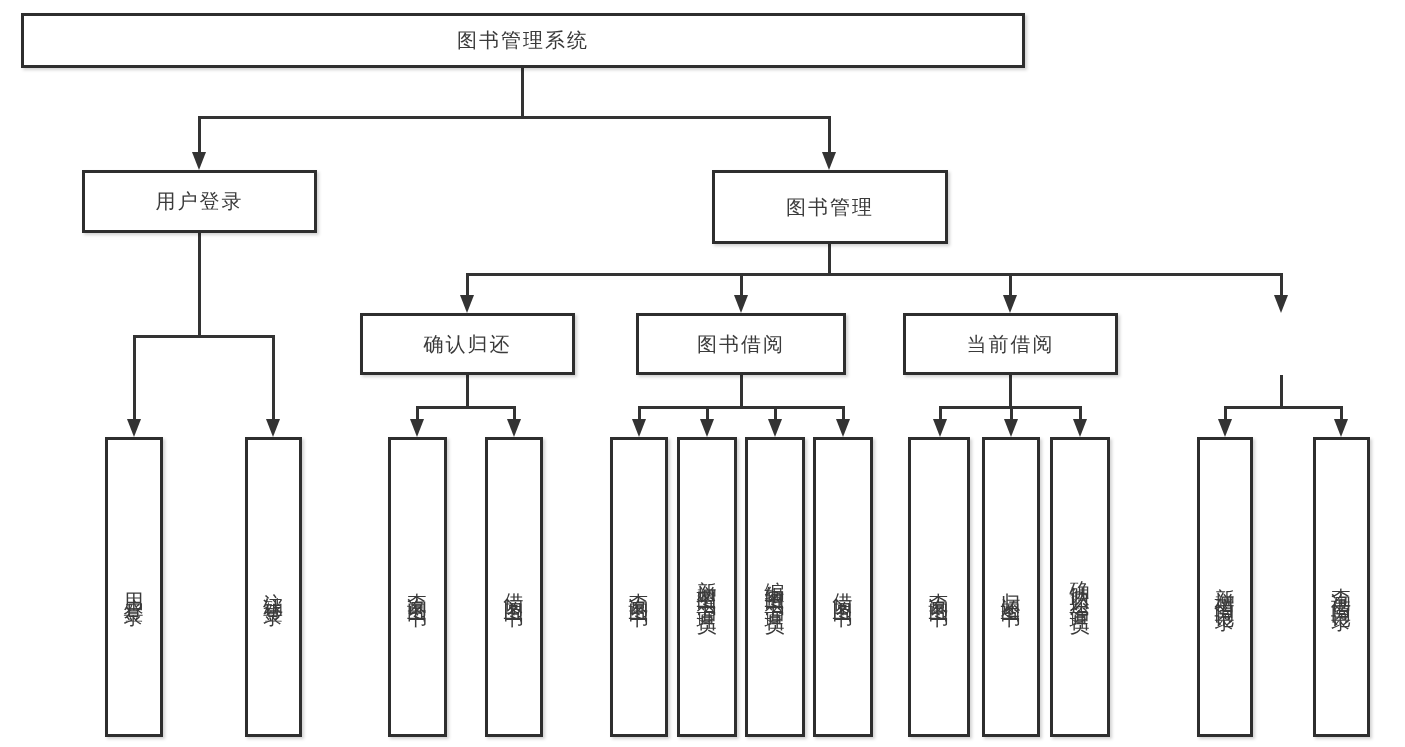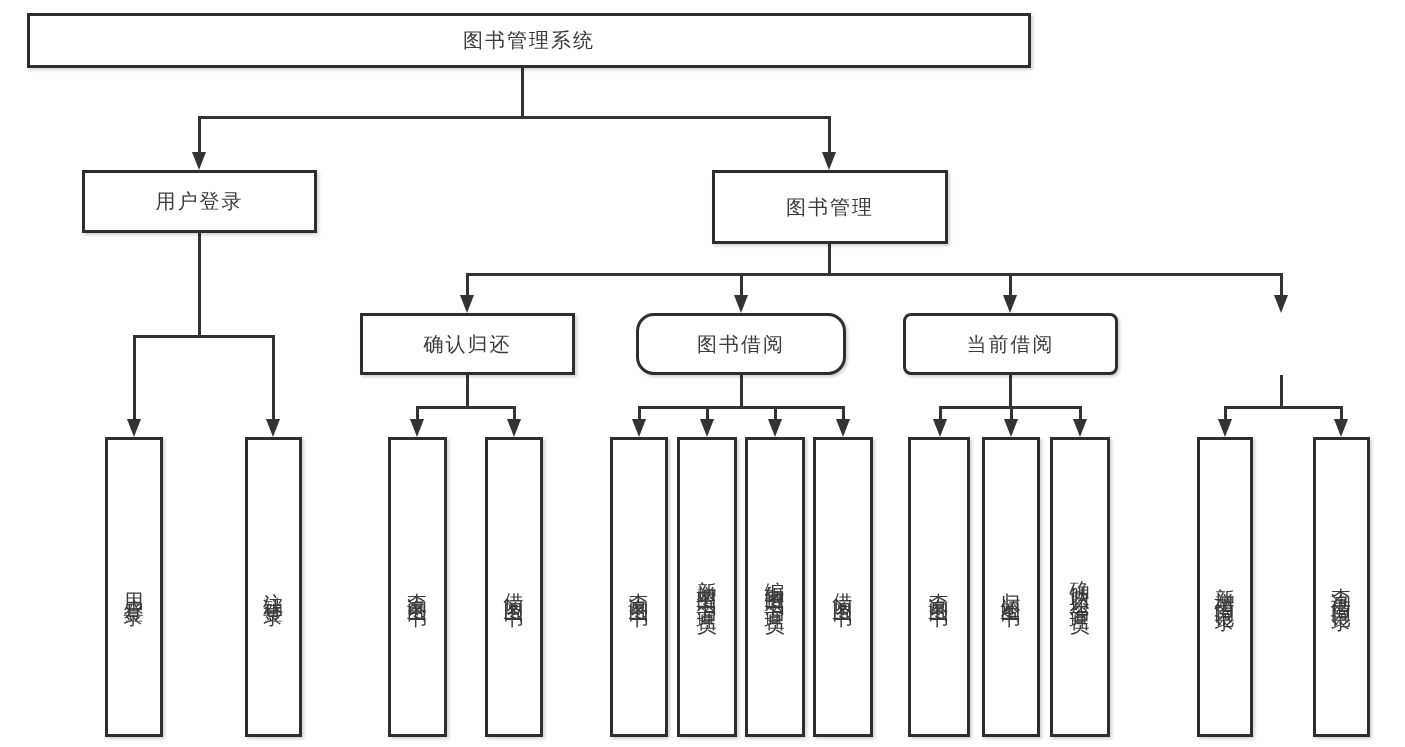--- a/index.html
+++ b/index.html
@@ -43,21 +43,21 @@
     color:#a0a0a0;
     z-index:5;
     white-space:nowrap;
   }
 </style>
 </head>
 <body>
 
 <div class="canvas">
 
-  <div class="box" style="left:21px;top:13px;width:1004px;height:55px;margin-left:6px;">图书管理系统</div>
+  <div class="box" style="left:21px;top:13px;width:1004px;height:55px;">图书管理系统</div>
 
   <div class="vl" style="left:521px;top:67px;height:51px;"></div>
   <div class="hl" style="left:198px;top:116px;width:633px;"></div>
   <div class="vl" style="left:198px;top:116px;height:40px;"></div>
   <div class="ah" style="left:192px;top:152px;"></div>
   <div class="vl" style="left:828px;top:116px;height:40px;"></div>
   <div class="ah" style="left:822px;top:152px;"></div>
 
   <div class="box" style="left:82px;top:170px;width:235px;height:63px;">用户登录</div>
   <div class="box" style="left:712px;top:170px;width:236px;height:74px;">图书管理</div>
@@ -74,22 +74,22 @@
   <div class="vl" style="left:466px;top:273px;height:28px;"></div>
   <div class="ah" style="left:460px;top:295px;"></div>
   <div class="vl" style="left:740px;top:273px;height:28px;"></div>
   <div class="ah" style="left:734px;top:295px;"></div>
   <div class="vl" style="left:1009px;top:273px;height:28px;"></div>
   <div class="ah" style="left:1003px;top:295px;"></div>
   <div class="vl" style="left:1280px;top:273px;height:28px;"></div>
   <div class="ah" style="left:1274px;top:295px;"></div>
 
   <div class="box" style="left:360px;top:313px;width:215px;height:62px;">确认归还</div>
-  <div class="box" style="left:636px;top:313px;width:210px;height:62px;border-radius:18px;">图书借阅</div>
-  <div class="box" style="left:903px;top:313px;width:215px;height:62px;border-radius:8px;">当前借阅</div>
+  <div class="box" style="left:636px;top:313px;width:210px;height:62px;">图书借阅</div>
+  <div class="box" style="left:903px;top:313px;width:215px;height:62px;">当前借阅</div>
 
   <div class="vl" style="left:466px;top:375px;height:33px;"></div>
   <div class="hl" style="left:416px;top:406px;width:100px;"></div>
   <div class="vl" style="left:416px;top:406px;height:18px;"></div>
   <div class="ah" style="left:410px;top:419px;"></div>
   <div class="vl" style="left:513px;top:406px;height:18px;"></div>
   <div class="ah" style="left:507px;top:419px;"></div>
 
   <div class="vl" style="left:740px;top:375px;height:33px;"></div>
   <div class="hl" style="left:638px;top:406px;width:206px;"></div>

